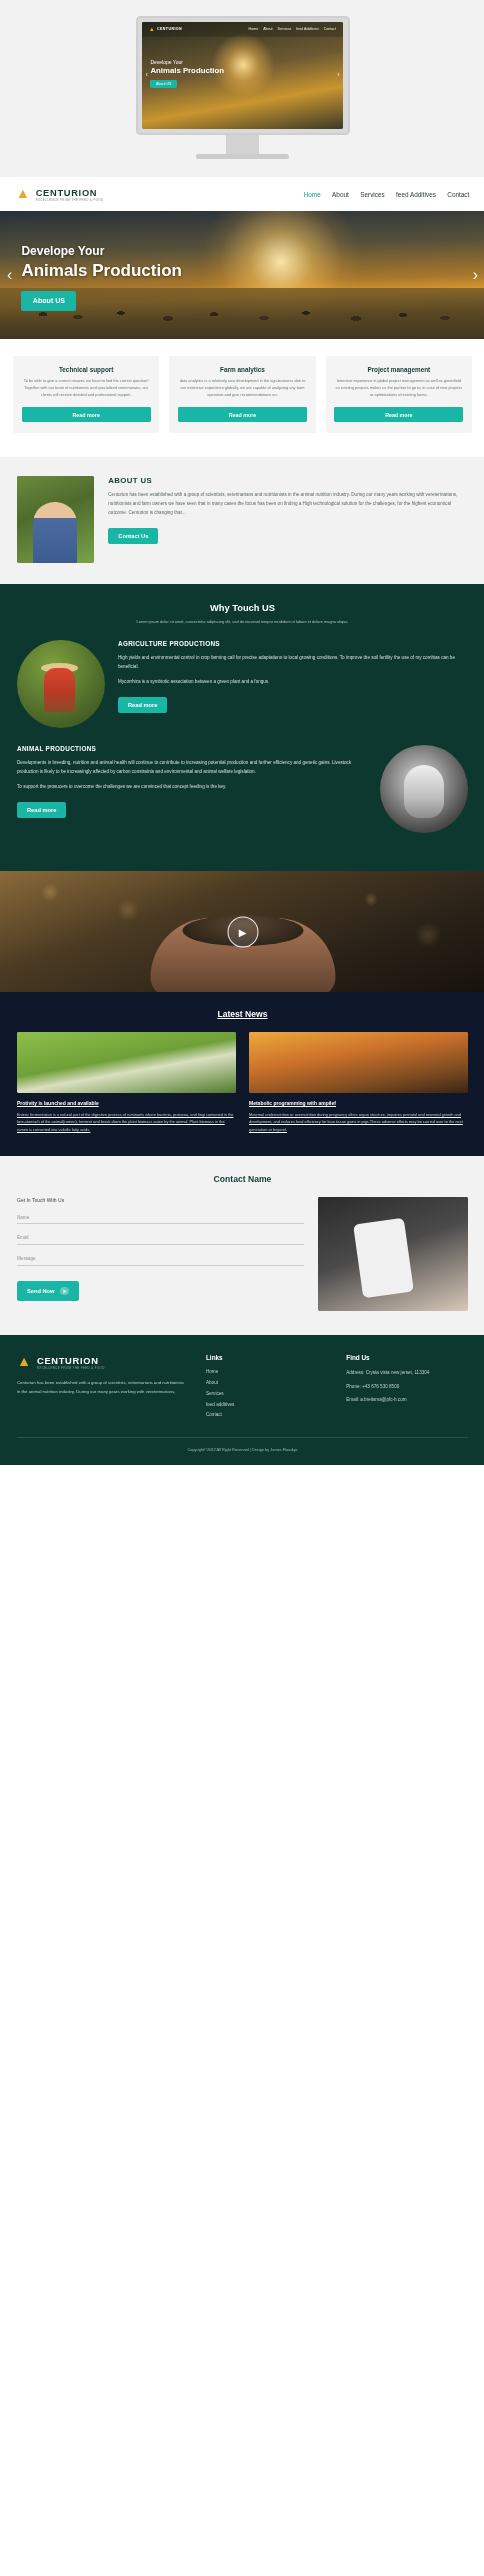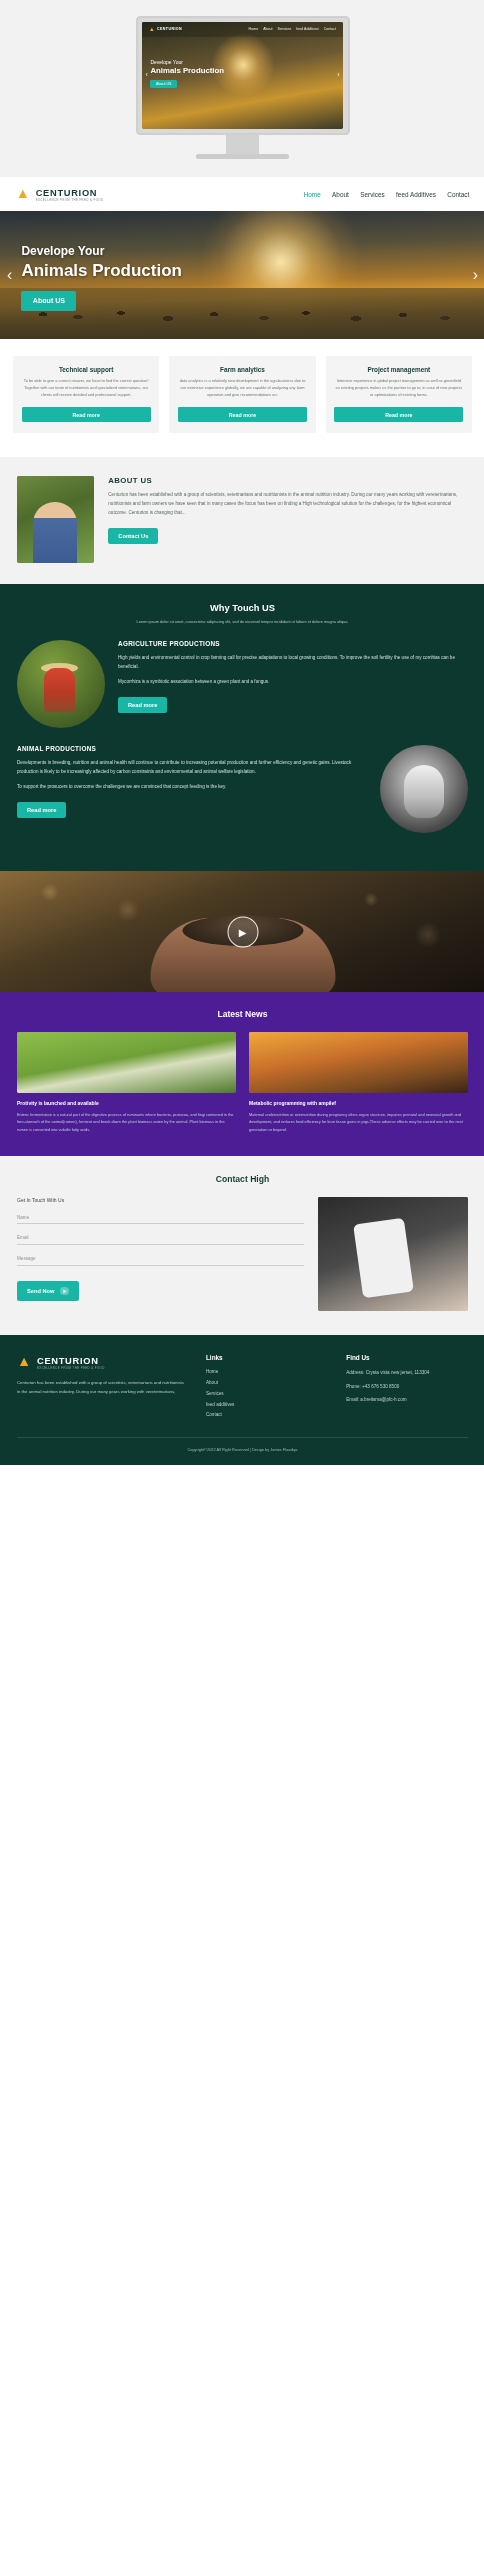--- a/index.html
+++ b/index.html
@@ -231,21 +231,21 @@
   .play {
     position:absolute; left:50%; top:50%; transform:translate(-50%,-50%);
     width:31px; height:31px; border-radius:50%;
     border:1.4px solid rgba(255,255,255,.9);
     display:flex; align-items:center; justify-content:center;
     color:#fff; font-size:10px; cursor:pointer;
     background: rgba(255,255,255,.12);
   }
 
   
-  .news { background:#4c1d95; color:#fff; padding: 17px 17px 23px; }
+  .news { background:#0f172a; color:#fff; padding: 17px 17px 23px; text-decoration: underline; }
   .news h2 { text-align:center; font-size:8.6px; font-weight:bold; margin-bottom:13px; }
   .news-grid { display:flex; gap:13px; }
   .news-item { flex:1; }
   .news-img { width:100%; height:61px; border-radius:1.4px; }
   .news-img.a { background: linear-gradient(170deg,#8fbf4a 0%, #6fa038 45%, #d9dfc0 60%, #4f7a2a 100%); }
   .news-img.b { background: linear-gradient(170deg,#f0a83a 0%, #c9702a 40%, #7a4a20 75%, #3a2414 100%); }
   .news-item h4 { font-size:5px; margin:7.1px 0 5px; color:#fff; }
   .news-item p { font-size:3.9px; color:#bcd2cd; line-height:1.85; }
 
   
@@ -434,21 +434,21 @@
       </div>
       <div class="news-item">
         <div class="news-img b"></div>
         <h4>Metabolic programming with ampilef</h4>
         <p>Maternal undernutrition or overnutrition during pregnancy alters organ structure, impaires prenatal and neonatal growth and development, and reduces feed efficiency for lean tissue gains in pigs.These adverse effects may be carried over to the next generation or beyond.</p>
       </div>
     </div>
   </div>
 
   <div class="contact">
-    <h2>Contact High</h2>
+    <h2>Contact Name</h2>
     <div class="contact-row">
       <div class="form-col">
         <div class="lead">Get In Touch With Us</div>
 
         <div class="field">
           <label>Name</label>
           <div class="line"></div>
         </div>
         <div class="field">
           <label>Email</label>

